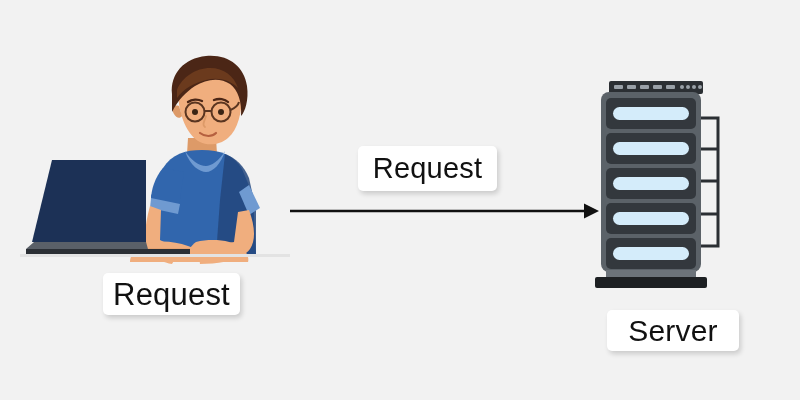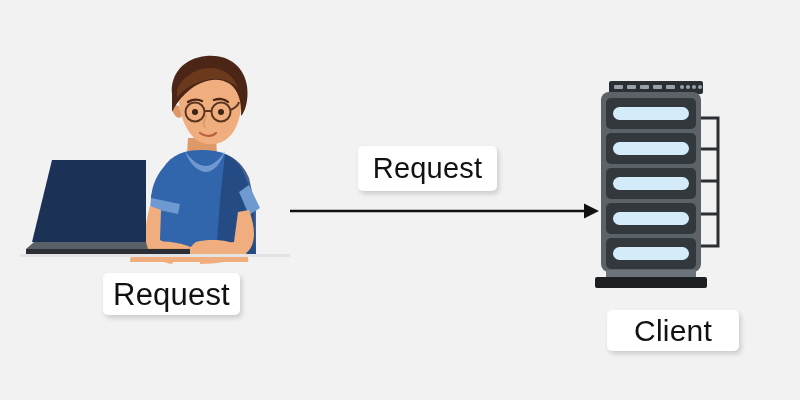--- a/index.html
+++ b/index.html
@@ -225,15 +225,15 @@
 
       <rect x="31" y="192" width="90" height="8" fill="#6c737a"></rect>
       <rect x="20" y="199" width="112" height="11" rx="2" fill="#1d2023"></rect>
     </svg>
   </div>
 
   <div class="label-chip" id="label-client">Request</div>
 
   <div class="label-chip" id="label-request">Request</div>
 
-  <div class="label-chip" id="label-server">Client</div>
+  <div class="label-chip" id="label-server">Server</div>
 
 </div>
 
 </body></html>

